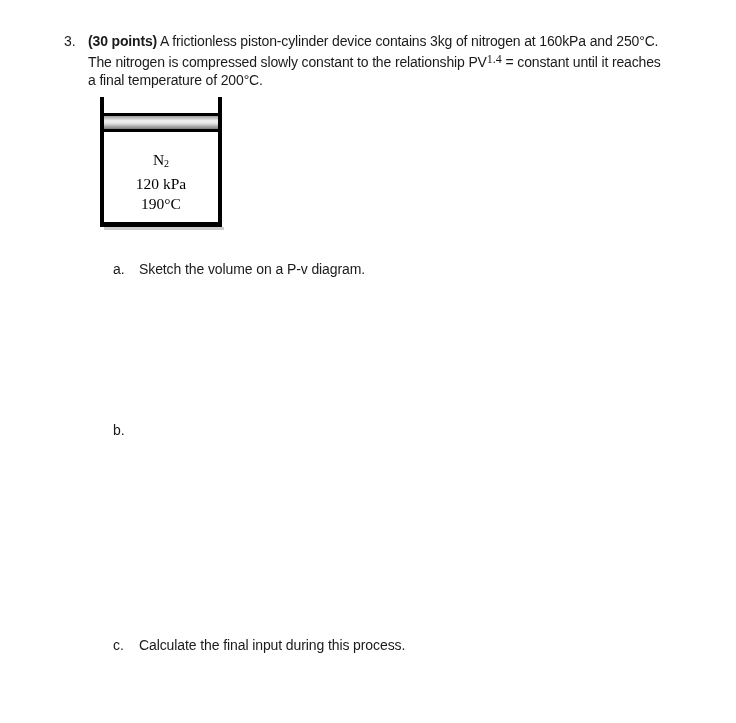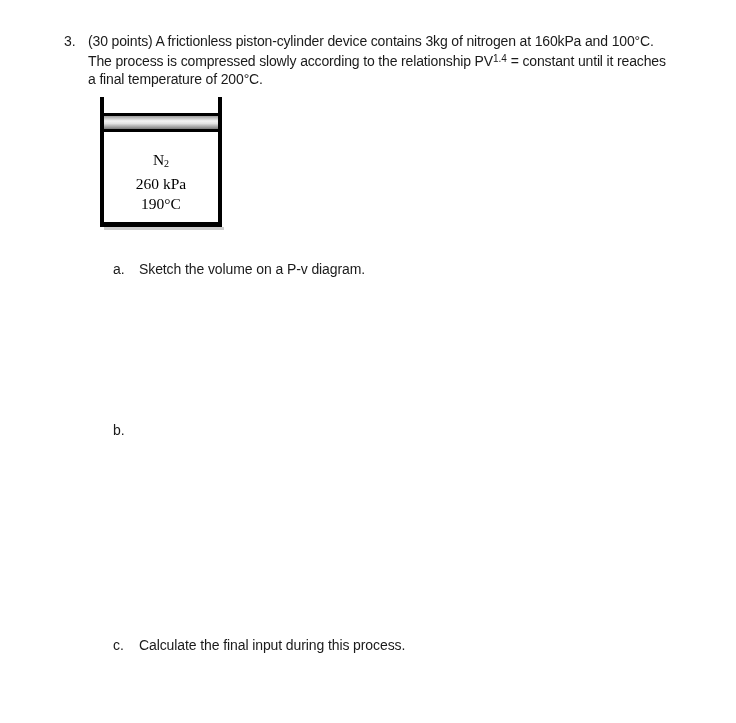--- a/index.html
+++ b/index.html
@@ -25,25 +25,26 @@
     display: flex;
     font-size: 14px;
     letter-spacing: -0.15px;
     line-height: 18px;
     white-space: nowrap;
   }
   .prob-num {
     width: 24px;
     flex: 0 0 24px;
   }
-  .bold { font-weight: normal; }
+  .bold { font-weight: bold; }
   .sup {
-    font-size: 10px;
+    font-size: 12px;
     vertical-align: 4px;
     letter-spacing: 0;
+    font-family: Liberation Serif, serif;
   }
 
   
   .diagram {
     position: absolute;
     left: 100px;
     top: 97px;
     width: 122px;
     height: 130px;
   }
@@ -109,35 +110,35 @@
 </style>
 </head>
 <body>
 
 <div class="page">
 
   <div class="problem">
     <div class="prob-num">3.</div>
     <div class="prob-text">
       <span class="bold">(30 points)</span>
-      <span>A frictionless piston-cylinder device contains 3kg of nitrogen at 160kPa and 100°C.</span><br>
-      <span>The process is compressed slowly according to the relationship PV</span><span class="sup">1.4</span><span> = constant until it reaches</span><br>
+      <span>A frictionless piston-cylinder device contains 3kg of nitrogen at 160kPa and 250°C.</span><br>
+      <span>The nitrogen is compressed slowly constant to the relationship PV</span><span class="sup">1.4</span><span> = constant until it reaches</span><br>
       <span>a final temperature of 200°C.</span>
     </div>
   </div>
 
   <div class="diagram">
     <div class="wall wall-left"></div>
     <div class="wall wall-right"></div>
     <div class="wall wall-bottom"></div>
     <div class="shadow-bottom"></div>
     <div class="piston"></div>
     <div class="gas-labels">
       <div><span>N</span><sub>2</sub></div>
-      <div>260 kPa</div>
+      <div>120 kPa</div>
       <div>190°C</div>
     </div>
   </div>
 
   <div class="question q-a">
     <span class="q-label">a.</span>
     <span class="q-text">Sketch the volume on a P-v diagram.</span>
   </div>
 
   <div class="question q-b">

